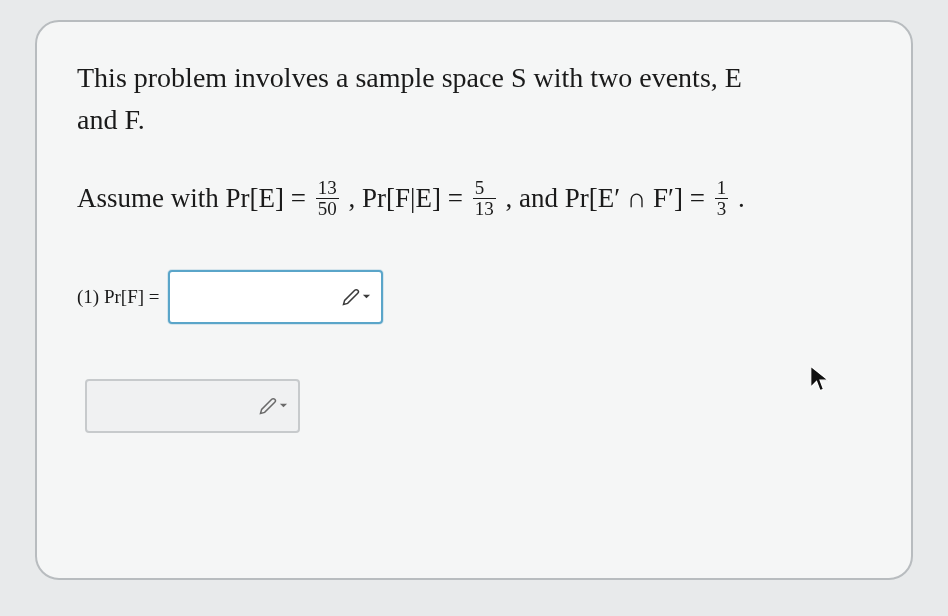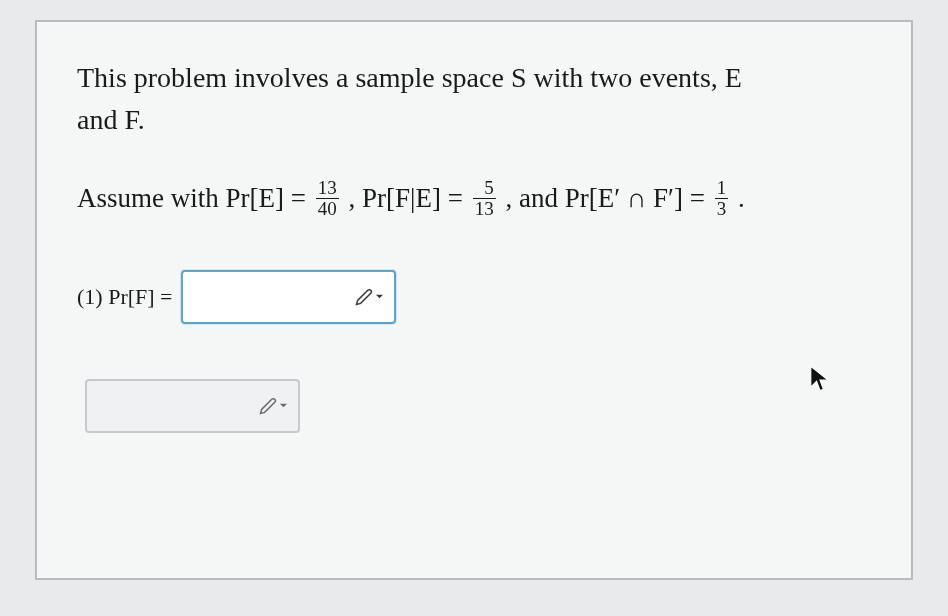--- a/index.html
+++ b/index.html
@@ -8,21 +8,21 @@
       height: 616px;
       background: #e8eaeb;
       font-family: Georgia, 'Times New Roman', serif;
       color: #1a1a1a;
       padding: 20px 35px;
       overflow: hidden;
     }
     .problem-container {
       background: #f5f6f6;
       border: 2px solid #b8bcbf;
-      border-radius: 0;
+      border-radius: 24px;
       padding: 35px 40px 90px 40px;
       height: 560px;
       position: relative;
     }
     .intro-text {
       font-size: 28px;
       line-height: 1.5;
       margin-bottom: 28px;
     }
     .assume-line {
@@ -30,27 +30,27 @@
       line-height: 1.5;
       margin-bottom: 38px;
       white-space: nowrap;
     }
     .question-row {
       display: flex;
       align-items: center;
       margin-bottom: 55px;
     }
     .q-label {
-      font-size: 22px;
+      font-size: 19px;
     }
     .math-it { font-family: Georgia, serif; }
     .frac {
       display: inline-block;
       vertical-align: middle;
-      text-align: right;
+      text-align: left;
       font-size: 19px;
       line-height: 1.05;
       margin: 11px 3px;
       position: relative;
       top: -2px;
     }
     .frac .num { display: block; border-bottom: 1.5px solid #1a1a1a; padding: 0 2px; }
     .frac .den { display: block; padding: 0 2px; }
     .input-box {
       display: inline-flex;
@@ -90,21 +90,21 @@
 
   <div class="intro-text">
     <span>This problem involves a sample space S with two events, E</span><br>
     <span>and F.</span>
   </div>
 
   <div class="assume-line">
     <span>Assume with </span><span class="math-it">Pr</span>[<span class="math-it">E</span>] =
     <span class="frac">
       <span class="num">13</span>
-      <span class="den">40</span>
+      <span class="den">50</span>
     </span> , <span class="math-it">Pr</span>[<span class="math-it">F</span>|<span class="math-it">E</span>] =
     <span class="frac">
       <span class="num">5</span>
       <span class="den">13</span>
     </span> , and <span class="math-it">Pr</span>[<span class="math-it">E</span>′ ∩ <span class="math-it">F</span>′] =
     <span class="frac">
       <span class="num">1</span>
       <span class="den">3</span>
     </span> .
   </div>

